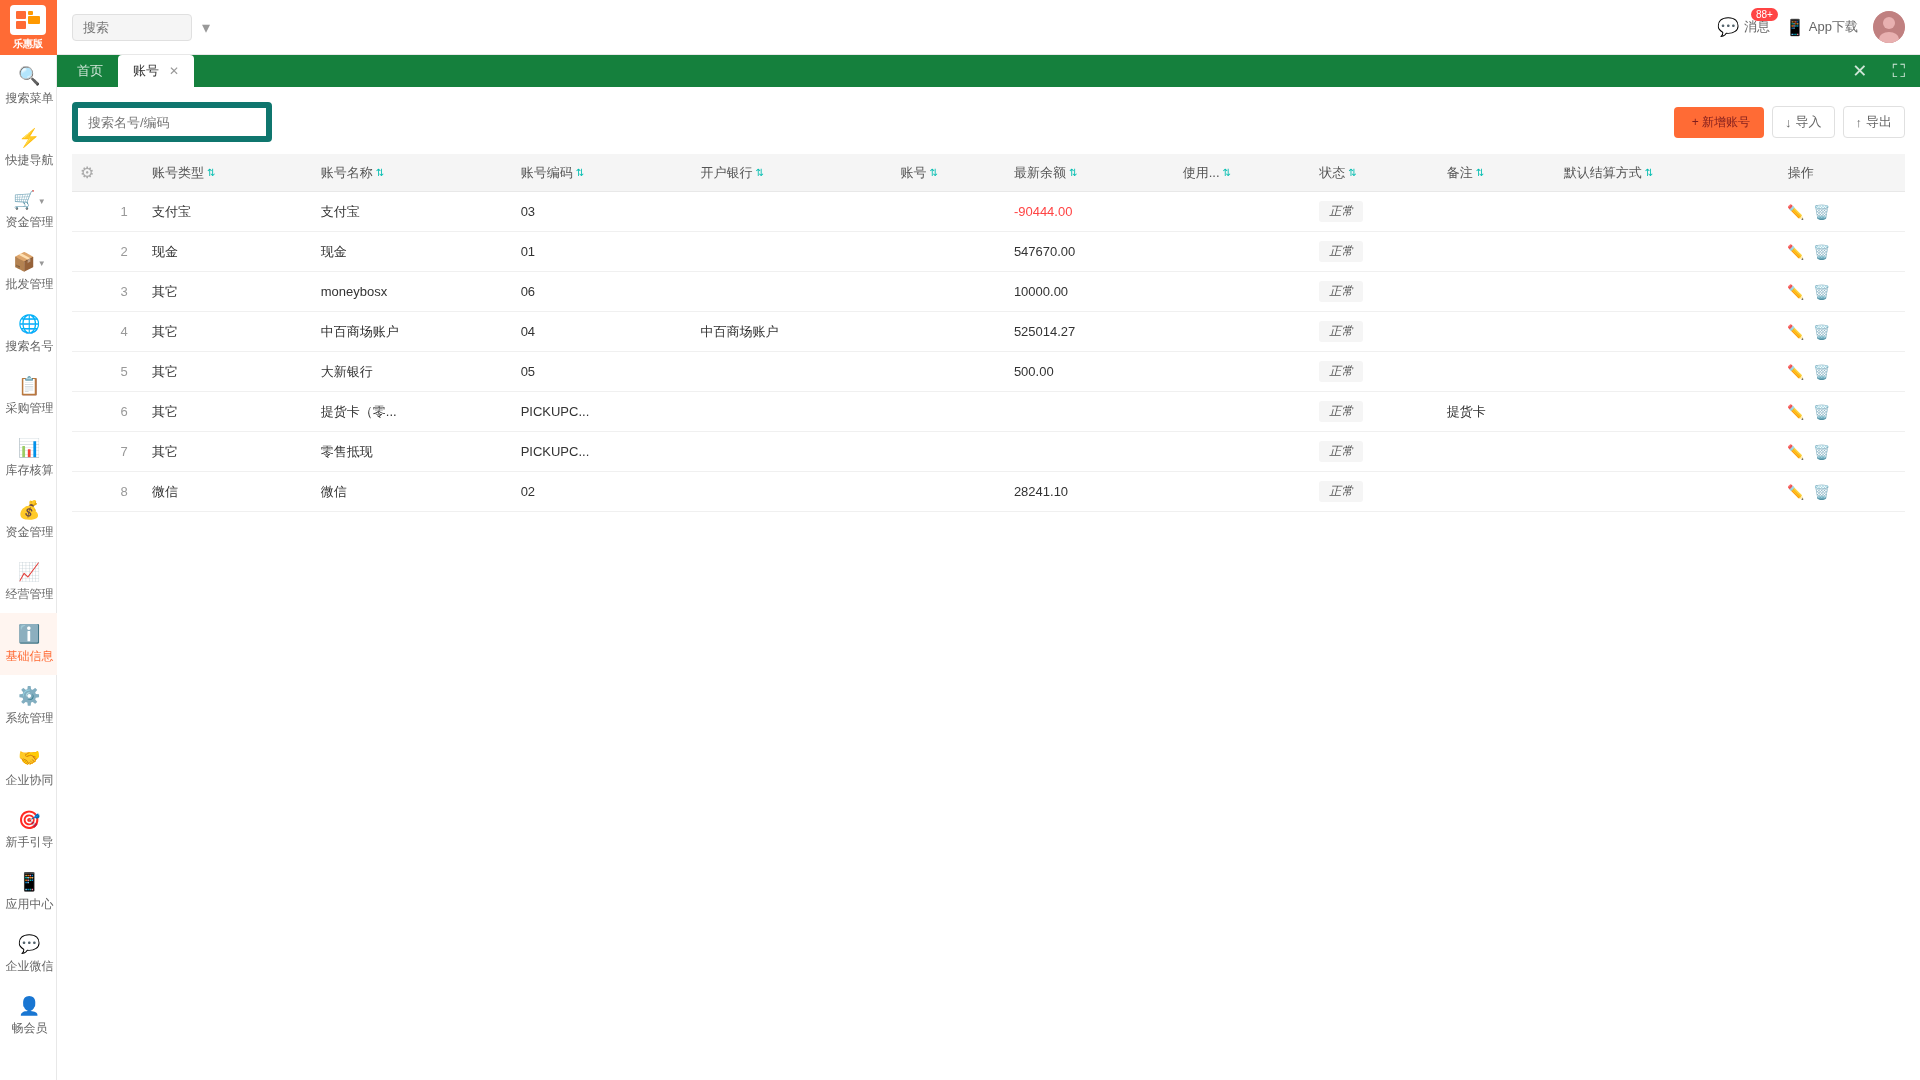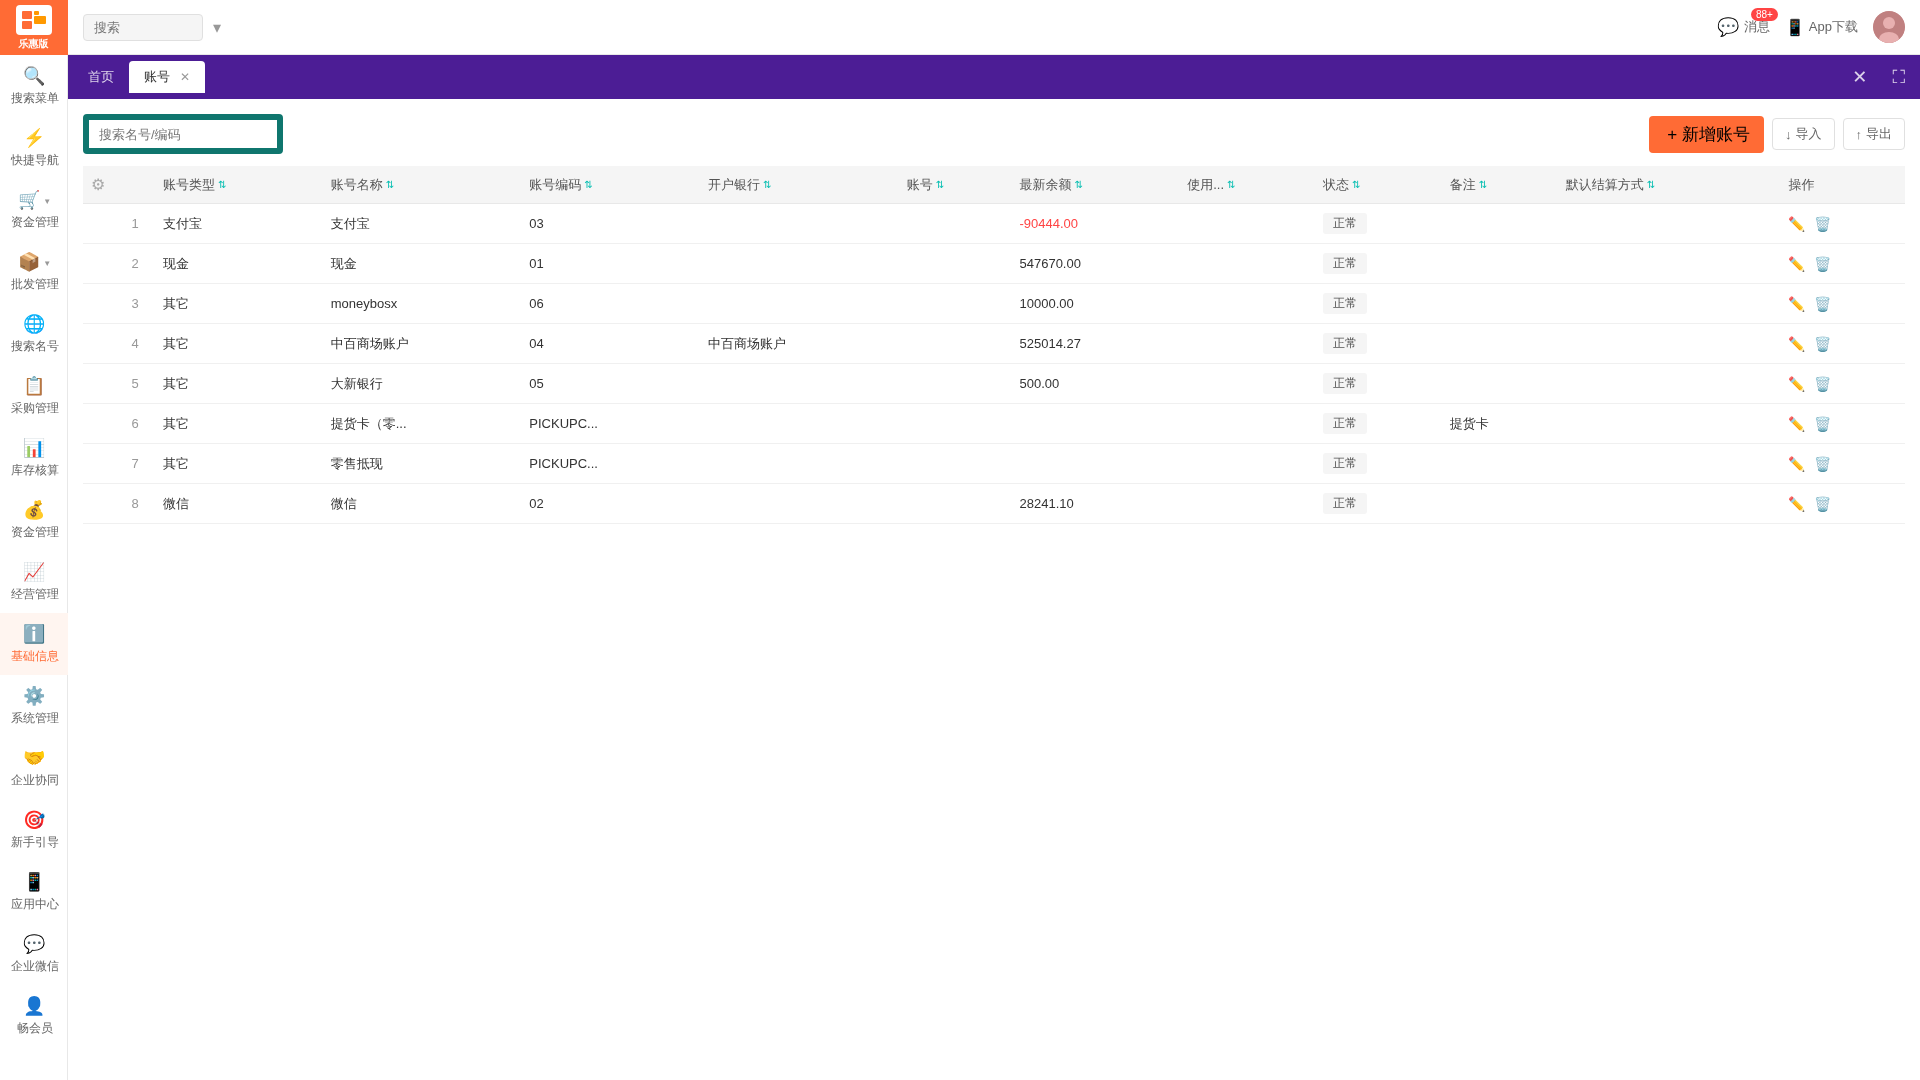--- a/index.html
+++ b/index.html
@@ -1,20 +1,20 @@
 <!DOCTYPE html>
 <html><head>
   <meta charset="utf-8">
   <style>
     * { margin: 0; padding: 0; box-sizing: border-box; }
     body { font-family: 'Microsoft YaHei', 'PingFang SC', sans-serif; font-size: 13px; background: #f5f5f5; display: flex; height: 1080px; width: 1920px; overflow: hidden; }
 
     
     .sidebar {
-      width: 68px;
+      width: 57px;
       background: #fff;
       display: flex;
       flex-direction: column;
       align-items: center;
       border-right: 1px solid #e8e8e8;
       padding-top: 0;
       flex-shrink: 0;
     }
     .sidebar-logo {
       width: 80px;
@@ -116,22 +116,22 @@
       border-radius: 50%;
       background: #d4a0a0;
       display: flex;
       align-items: center;
       justify-content: center;
       overflow: hidden;
     }
 
     
     .tab-bar {
-      height: 44px;
-      background: #4c1d95;
+      height: 32px;
+      background: #15803d;
       display: flex;
       align-items: center;
       padding: 0 5px;
     }
     .tab {
       height: 32px;
       padding: 0 15px;
       display: flex;
       align-items: center;
       cursor: pointer;
@@ -192,26 +192,26 @@
       background: none;
       border: none;
       padding: 6px 8px;
       cursor: pointer;
       color: #999;
       font-size: 14px;
     }
     .toolbar-right { display: flex; align-items: center; gap: 8px; }
     .btn-primary {
       background: #ff6b35;
-      color: #000000;
+      color: #7f1d1d;
       border: none;
       padding: 7px 14px;
       border-radius: 4px;
       cursor: pointer;
-      font-size: 17px;
+      font-size: 12px;
       display: flex;
       align-items: flex-end;
       gap: 4px;
     }
     .btn-secondary {
       background: #fff;
       color: #666;
       border: 1px solid #e0e0e0;
       padding: 6px 12px;
       border-radius: 4px;
@@ -243,21 +243,21 @@
       color: #333;
     }
     .col-sort { display: flex; align-items: center; gap: 3px; cursor: pointer; }
     .sort-icon { color: #00bdb0; font-size: 10px; display: flex; flex-direction: column; line-height: 0.8; }
     .status-badge {
       display: inline-block;
       padding: 2px 10px;
       border-radius: 3px;
       font-size: 12px;
     }
-    .status-normal { background: #f5f5f5; color: #555; }
+    .status-normal { background: #f5f5f5; color: #555; font-style: italic; }
     .action-btns { display: flex; align-items: center; gap: 8px; }
     .action-btn { background: none; border: none; cursor: pointer; color: #666; font-size: 14px; }
 
     
     .pagination-bar {
       position: fixed;
       bottom: 0;
       right: 0;
       left: 80px;
       height: 45px;

